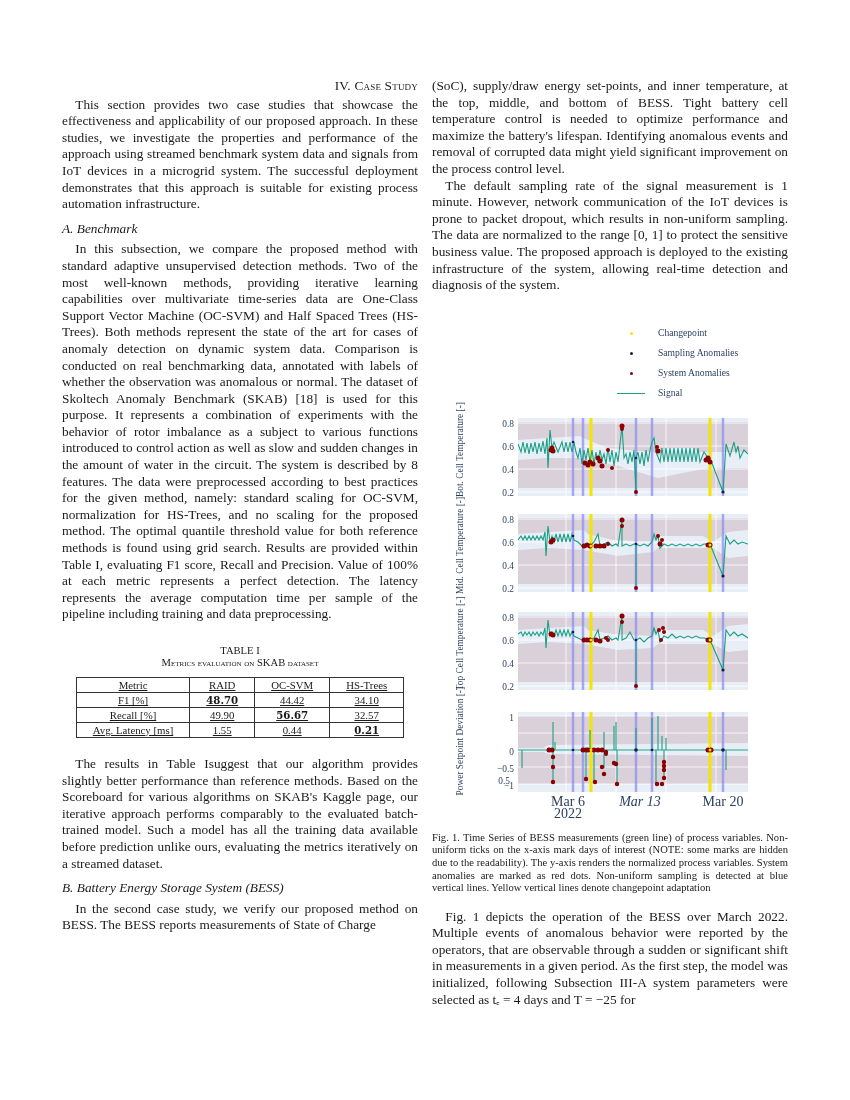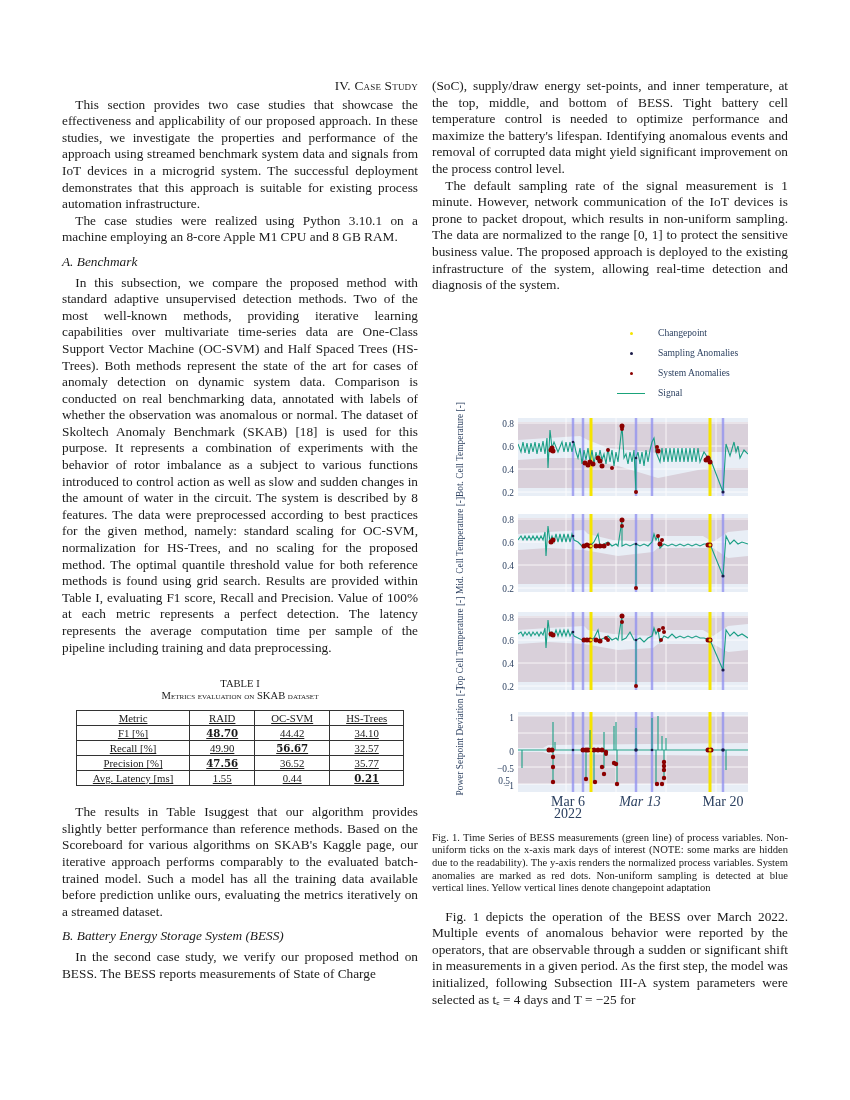--- a/index.html
+++ b/index.html
@@ -34,21 +34,20 @@
 </style>
 </head>
 <body>
 
 <div class="col col-left">
   <div class="sec-title">
     <span>IV.</span>
     <span class="sc">Case Study</span>
   </div>
   <p>This section provides two case studies that showcase the effectiveness and applicability of our proposed approach. In these studies, we investigate the properties and performance of the approach using streamed benchmark system data and signals from IoT devices in a microgrid system. The successful deployment demonstrates that this approach is suitable for existing process automation infrastructure.</p>
-  <p>The case studies were realized using Python 3.10.1 on a machine employing an 8-core Apple M1 CPU and 8 GB RAM.</p>
 
   <div class="subsec">A. Benchmark</div>
   <p>In this subsection, we compare the proposed method with standard adaptive unsupervised detection methods. Two of the most well-known methods, providing iterative learning capabilities over multivariate time-series data are One-Class Support Vector Machine (OC-SVM) and Half Spaced Trees (HS-Trees). Both methods represent the state of the art for cases of anomaly detection on dynamic system data. Comparison is conducted on real benchmarking data, annotated with labels of whether the observation was anomalous or normal. The dataset of Skoltech Anomaly Benchmark (SKAB) [18] is used for this purpose. It represents a combination of experiments with the behavior of rotor imbalance as a subject to various functions introduced to control action as well as slow and sudden changes in the amount of water in the circuit. The system is described by 8 features. The data were preprocessed according to best practices for the given method, namely: standard scaling for OC-SVM, normalization for HS-Trees, and no scaling for the proposed method. The optimal quantile threshold value for both reference methods is found using grid search. Results are provided within Table I, evaluating F1 score, Recall and Precision. Value of 100% at each metric represents a perfect detection. The latency represents the average computation time per sample of the pipeline including training and data preprocessing.</p>
 
   <div class="table-block">
     <div class="tbl-cap1">TABLE I</div>
     <div class="tbl-cap2">Metrics evaluation on SKAB dataset</div>
     <table class="metrics">
       <tbody>
           <tr>
@@ -61,26 +60,20 @@
         <td>F1 [%]</td>
         <td class="b">48.70</td>
         <td>44.42</td>
         <td>34.10</td>
       </tr>
       <tr>
         <td>Recall [%]</td>
         <td>49.90</td>
         <td class="b">56.67</td>
         <td>32.57</td>
-      </tr>
-      <tr>
-        <td>Precision [%]</td>
-        <td class="b">47.56</td>
-        <td>36.52</td>
-        <td>35.77</td>
       </tr>
       <tr>
         <td>Avg. Latency [ms]</td>
         <td>1.55</td>
         <td>0.44</td>
         <td class="b">0.21</td>
       </tr>
     </tbody>
       </table>
   </div>

